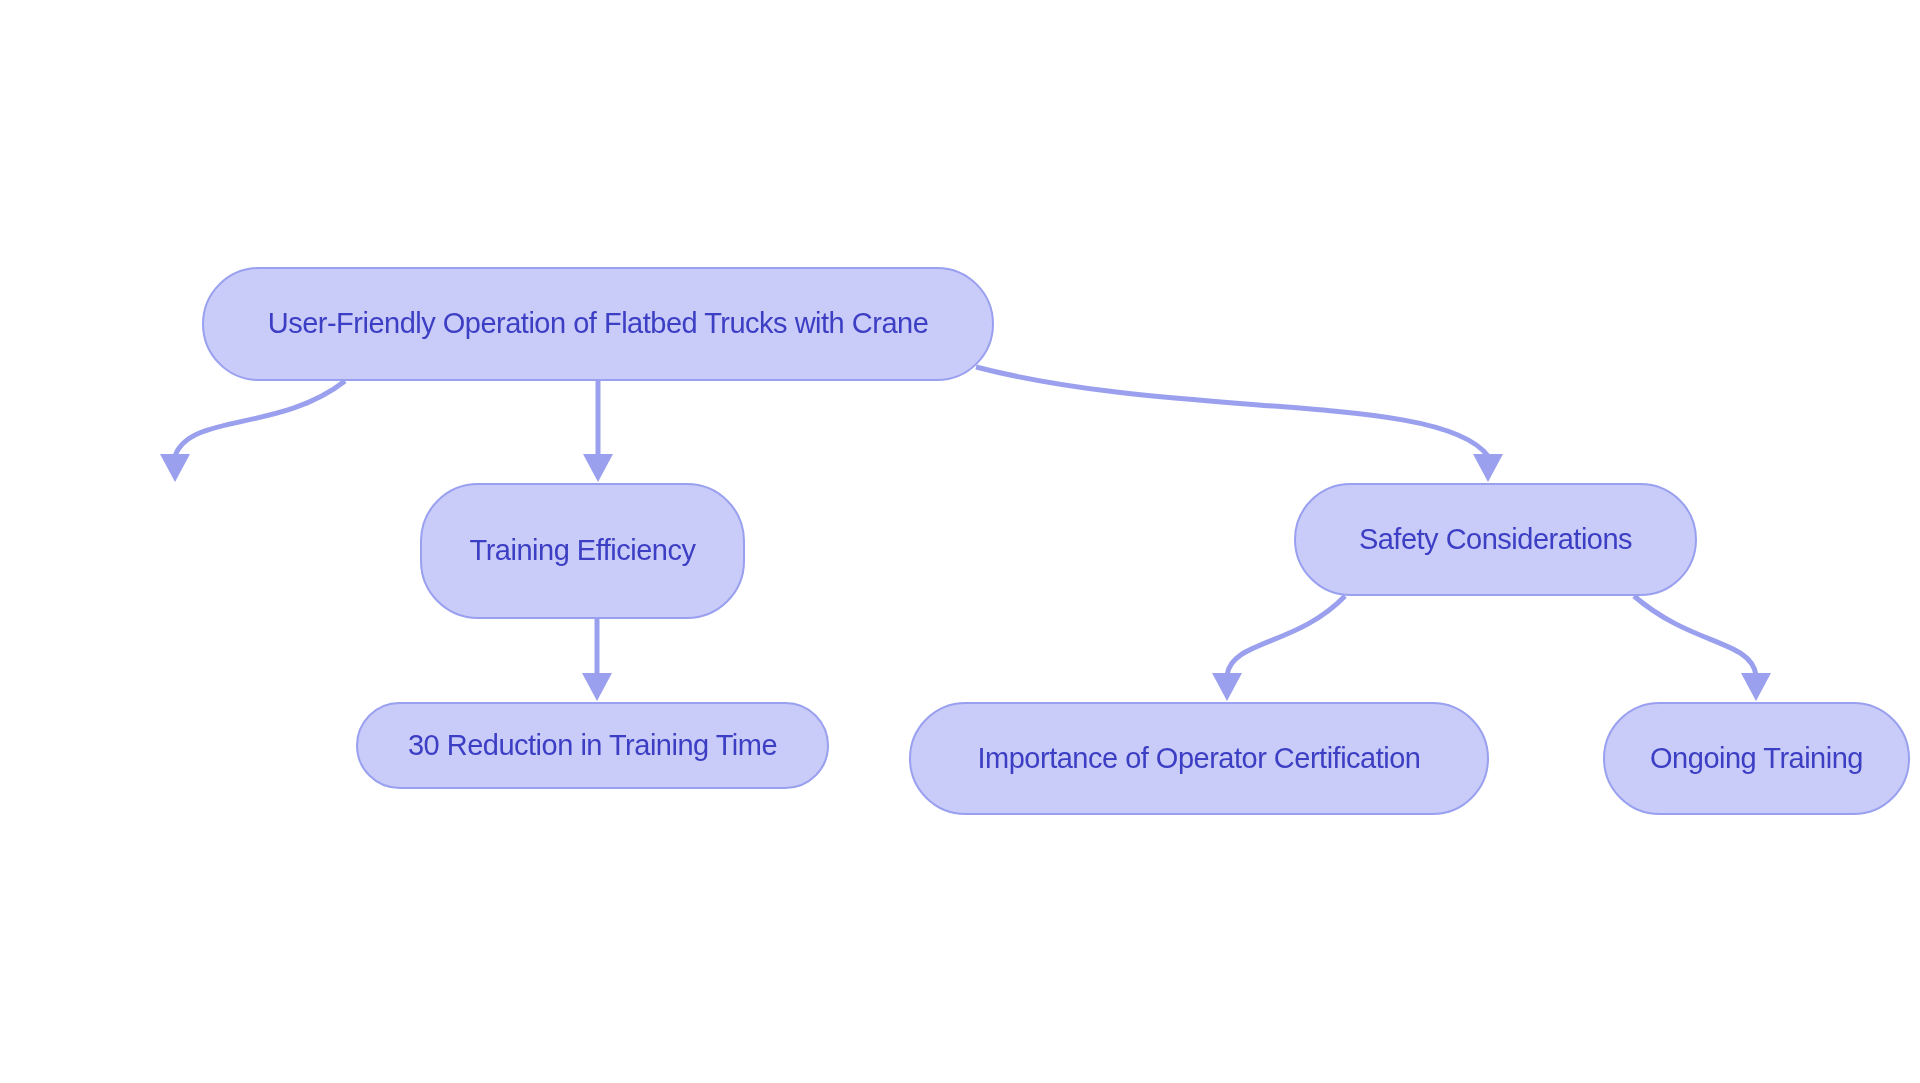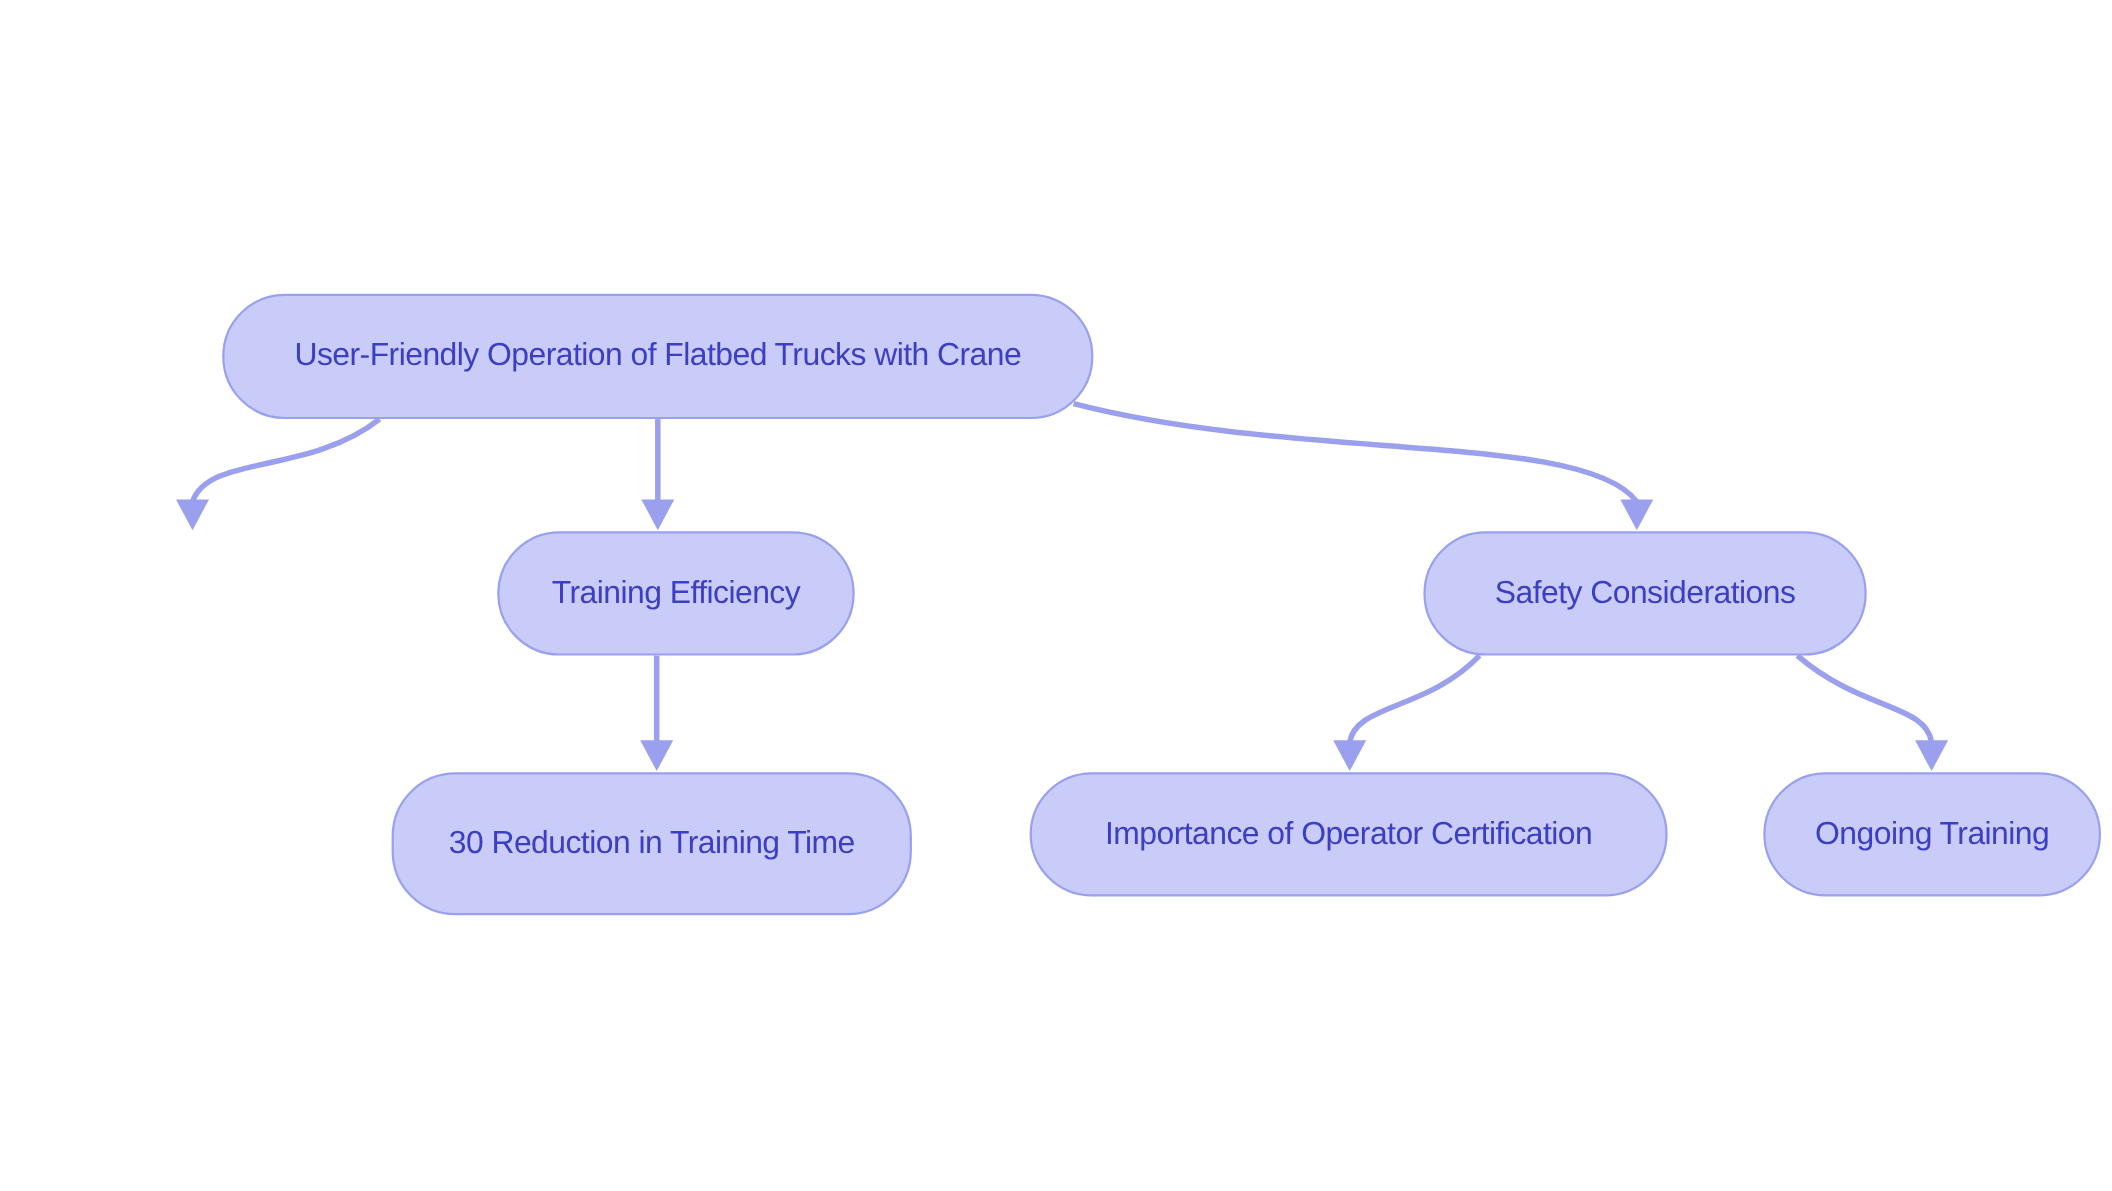--- a/index.html
+++ b/index.html
@@ -44,24 +44,24 @@
     justify-content: center;
     text-align: center;
     color: var(--text-color, #3c3ec4);
     font-size: 29px;
     letter-spacing: -0.5px;
     line-height: 1.1;
     white-space: nowrap;
   }
   .node-root       { left: 202px;  top: 267px; width: 792px; height: 114px; }
   .node-intuitive  { left: 16px;   top: 483px; width: 312px; height: 113px; }
-  .node-training   { left: 452px;  top: 483px; width: 325px; height: 113px; }
+  .node-training   { left: 420px;  top: 483px; width: 325px; height: 136px; }
   .node-safety     { left: 1294px; top: 483px; width: 403px; height: 113px; text-align: center; }
-  .node-reduction  { left: 356px;  top: 702px; width: 473px; height: 130px; }
-  .node-importance { left: 936px;  top: 702px; width: 580px; height: 113px; text-align: center; }
+  .node-reduction  { left: 356px;  top: 702px; width: 473px; height: 87px; }
+  .node-importance { left: 909px;  top: 702px; width: 580px; height: 113px; text-align: center; }
   .node-ongoing    { left: 1603px; top: 702px; width: 307px; height: 113px; }
 </style>
 </head>
 <body>
 
 <div id="canvas">
 
   <svg id="edge-layer" viewBox="0 0 1920 1083" xmlns="http://www.w3.org/2000/svg">
 
     <path class="edge-path" d="M 345 381 C 280 432, 190 413, 175 456"></path>

